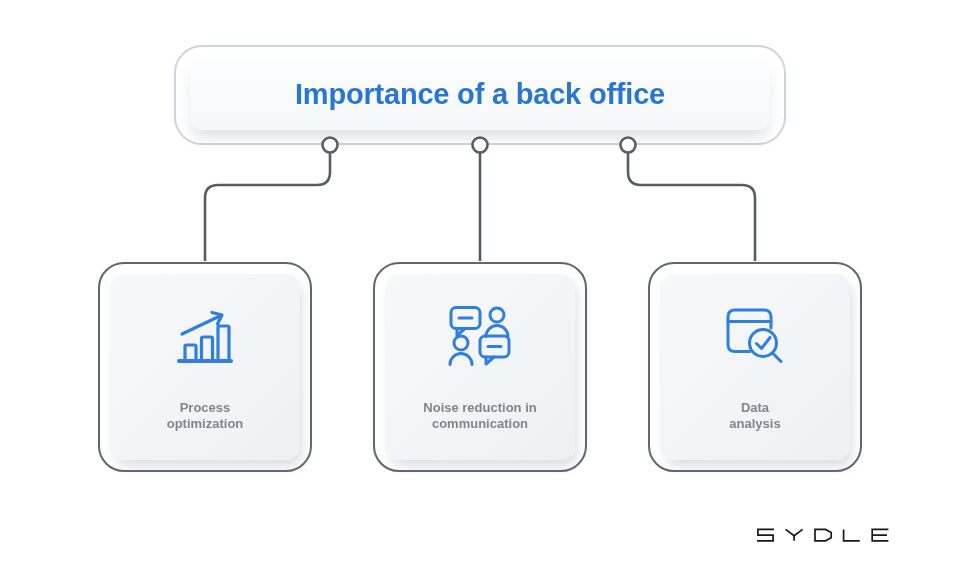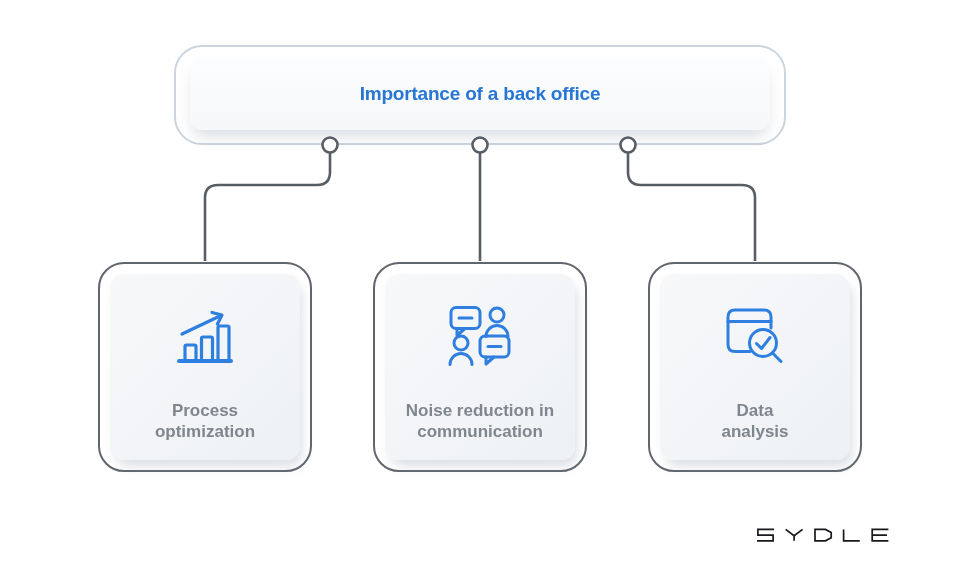--- a/index.html
+++ b/index.html
@@ -35,21 +35,21 @@
     top: 11px;
     height: 72px;
     border-radius: 12px;
     background: linear-gradient(180deg, #fcfdfe 0%, #f5f7f9 100%);
     box-shadow: 0 10px 16px -4px rgba(125, 140, 158, 0.30);
     display: flex;
     align-items: center;
     justify-content: center;
   }
   .page-title {
-    font-size: 19px;
+    font-size: 29px;
     font-weight: bold;
     letter-spacing: -0.2px;
     color: #2776d4;
   }
 
   
   .connector-svg {
     position: absolute;
     left: 0;
     top: 0;
@@ -81,21 +81,21 @@
     flex-direction: column;
     align-items: center;
   }
   .icon-wrap {
     margin-top: 30px;
     width: 64px;
     height: 64px;
   }
   .card-label {
     margin-top: 32px;
-    font-size: 17px;
+    font-size: 13px;
     font-weight: bold;
     line-height: 1.25;
     color: #80868e;
     text-align: center;
     white-space: pre-line;
   }
 
   
   .brand {
     position: absolute;

